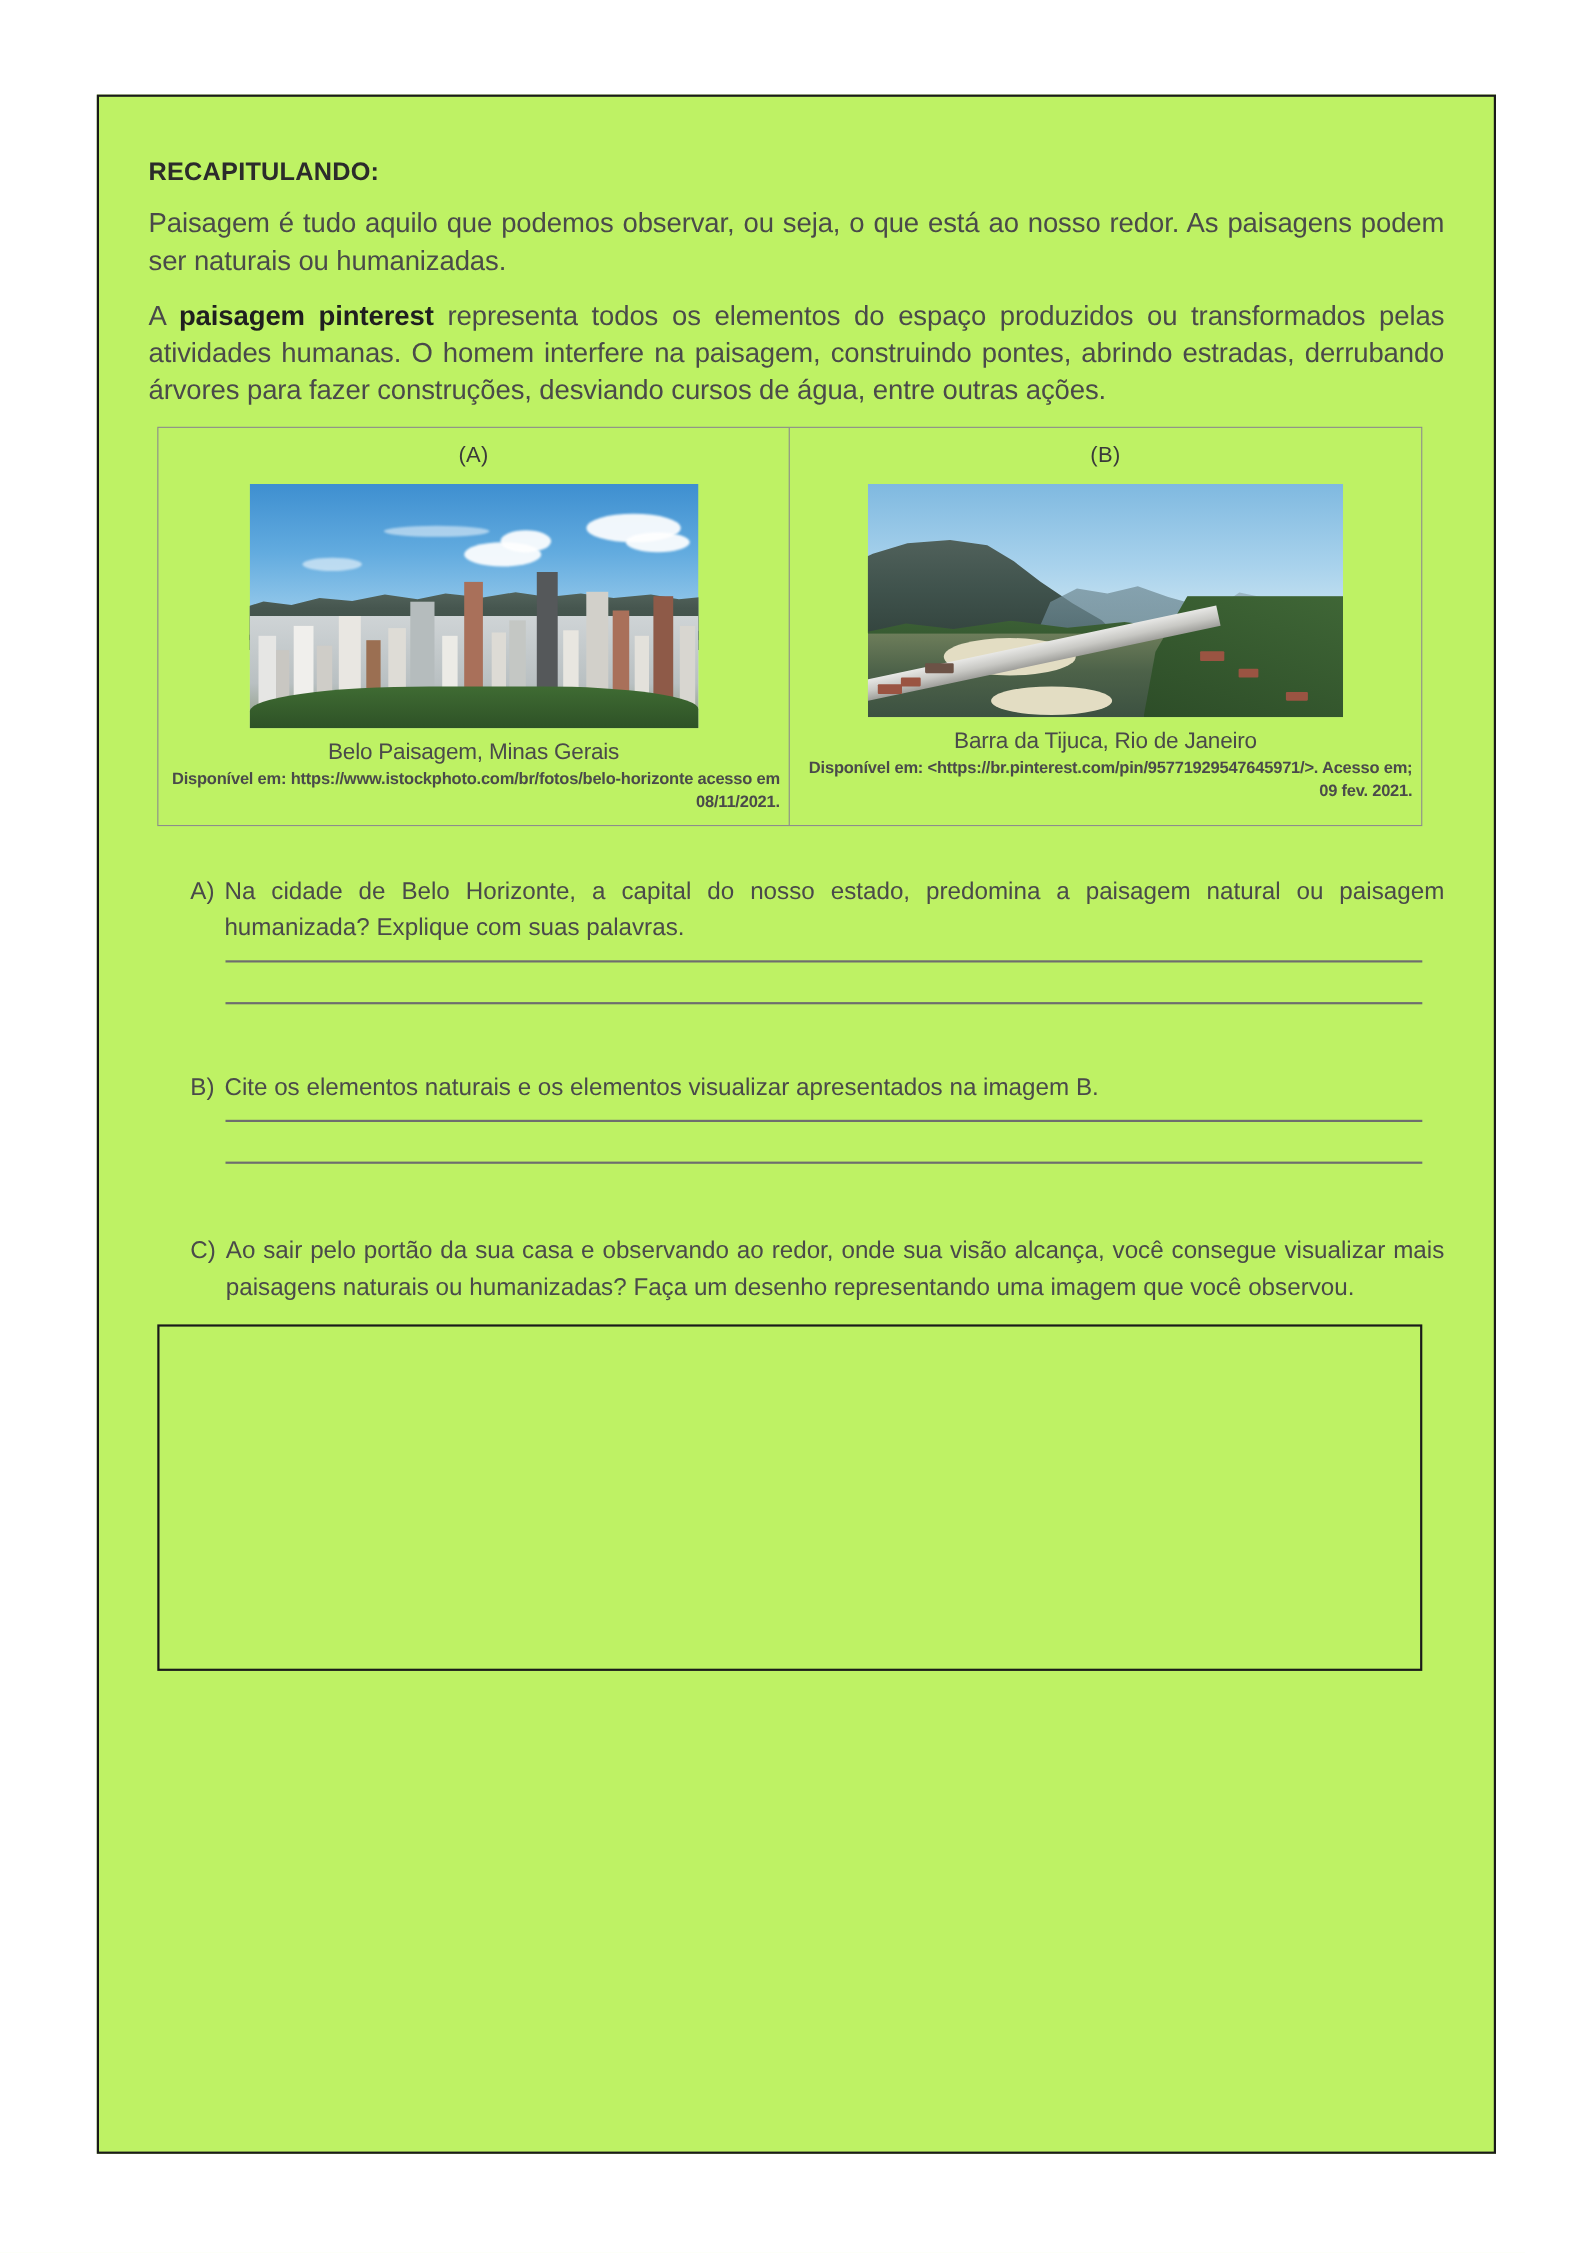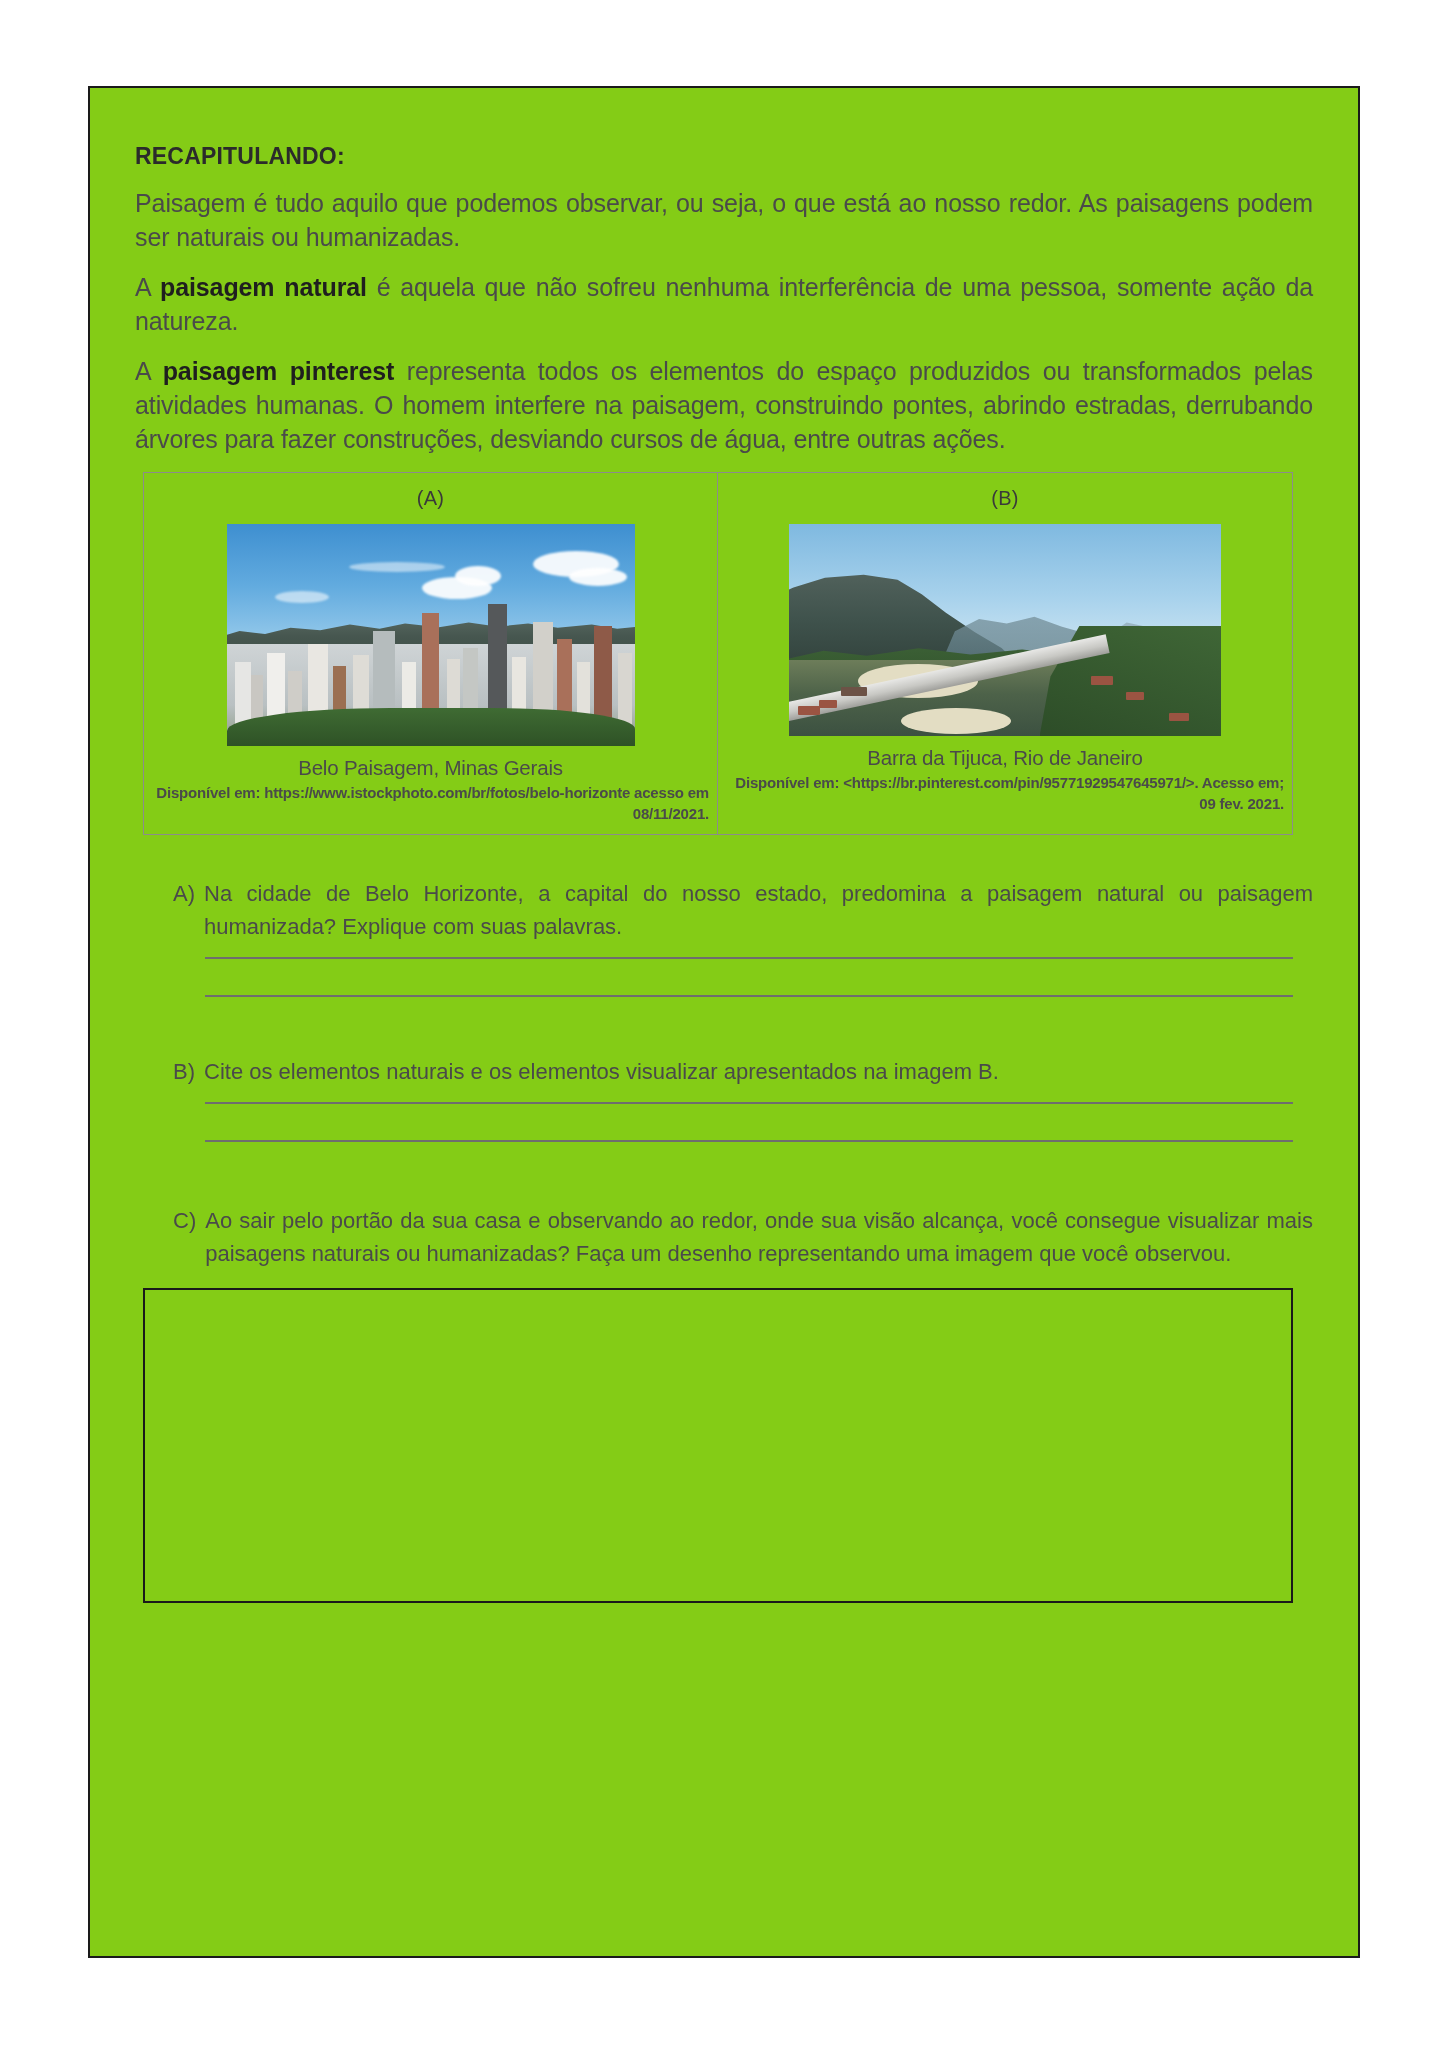--- a/index.html
+++ b/index.html
@@ -17,21 +17,21 @@
   }
 
   .page {
     position: absolute;
     left: 88px;
     top: 86px;
     width: 1272px;
     height: 1872px;
     border: 2px solid #1a1a1a;
     box-sizing: border-box;
-    background: #84cc16;
+    background: #bef264;
   }
 
   .content {
     position: absolute;
     left: 45px;
     top: 55px;
     right: 45px;
   }
 
   h1.recap {
@@ -276,23 +276,20 @@
 
 <div class="page">
   <div class="content">
 
     <h1 class="recap">RECAPITULANDO:</h1>
 
     <p class="para">
       <span>Paisagem é tudo aquilo que podemos observar, ou seja, o que está ao nosso redor. As paisagens podem ser naturais ou humanizadas.</span>
     </p>
 
-    <p class="para">
-      <span>A </span><b>paisagem natural</b><span> é aquela que não sofreu nenhuma interferência de uma pessoa, somente ação da natureza.</span>
-    </p>
 
     <p class="para">
       <span>A </span><b>paisagem pinterest</b><span> representa todos os elementos do espaço produzidos ou transformados pelas atividades humanas. O homem interfere na paisagem, construindo pontes, abrindo estradas, derrubando árvores para fazer construções, desviando cursos de água, entre outras ações.</span>
     </p>
 
 
     <div class="img-table">
 
       <div class="img-cell left">
         <div class="cell-label">(A)</div>

